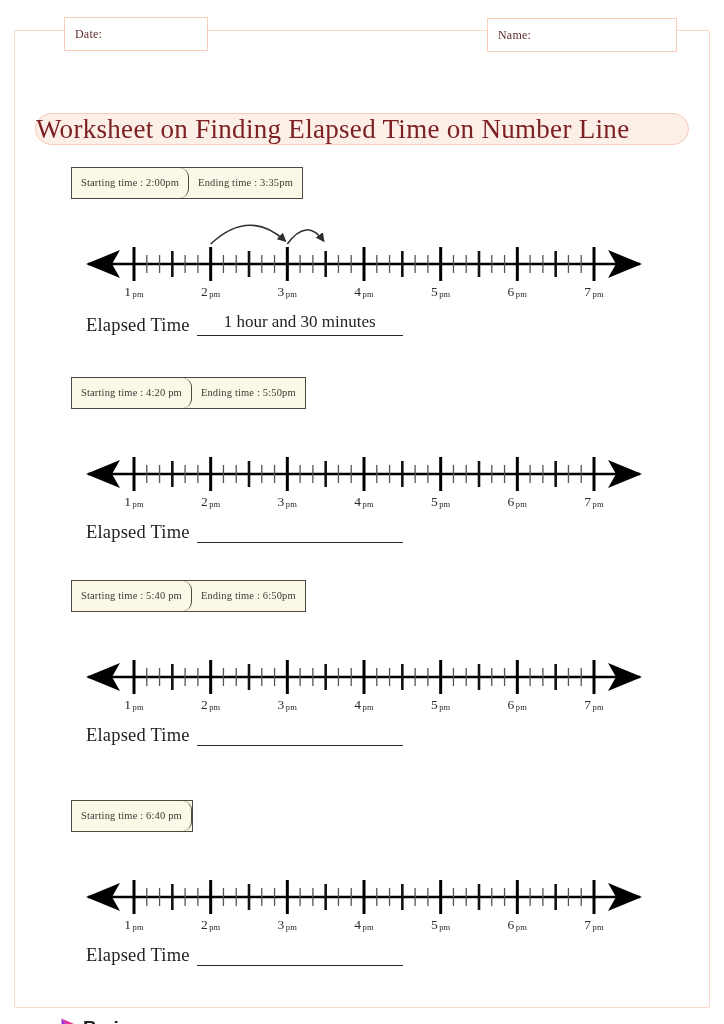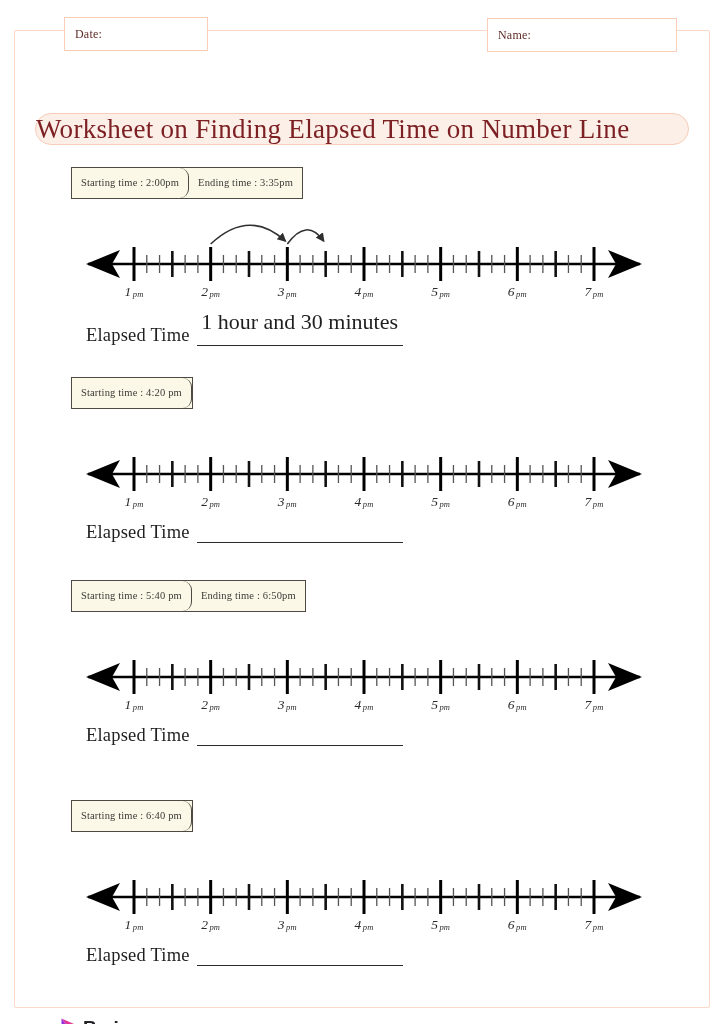--- a/index.html
+++ b/index.html
@@ -85,21 +85,20 @@
   .numline { position: absolute; left: 78px; top: 0; width: 572px; height: 76px; }
   .numline svg { display: block; }
 
   .nl-labels { position: absolute; left: 0; top: 0; width: 572px; height: 20px; }
   .nl-label {
     position: absolute;
     transform: translateX(-50%);
     font-size: 13.5px;
     color: #2b2b2b;
     white-space: nowrap;
-    font-style: italic;
   }
   .nl-label .pm {
     font-size: 8.5px;
     vertical-align: -1px;
     margin-left: 1.5px;
     letter-spacing: .2px;
   }
 
   
   .elapsed {
@@ -110,22 +109,22 @@
     align-items: flex-end;
     font-size: 18.5px;
     color: #1f1f1f;
   }
   .elapsed-label { white-space: nowrap; letter-spacing: .2px; }
   .elapsed-blank {
     width: 206px;
     margin-left: 7px;
     border-bottom: 1.4px solid #2a2a2a;
     text-align: center;
-    font-size: 22px;
-    padding-bottom: 13px;
+    font-size: 17px;
+    padding-bottom: 3px;
     min-height: 21px;
     line-height: 20px;
   }
 
   
   #footer-logo {
     position: absolute;
     left: 60px;
     top: 1017px;
     display: flex;
@@ -236,20 +235,21 @@
         </div>
       </div>
       <div class="elapsed" style="top: 145px;">
         <span class="elapsed-label">Elapsed Time</span>
         <span class="elapsed-blank">1 hour and 30 minutes</span>
       </div>
     </div>
     <div class="problem" style="top: 377px;">
       <div class="time-box">
         <div class="time-cell start">Starting time : 4:20 pm</div>
+        <div class="time-cell end">Ending  time : 5:50pm</div>
       </div>
       <div class="numline" style="top: 55px;">
         <svg width="572" height="76" viewBox="0 0 572 76">
           <line x1="10" y1="42" x2="562" y2="42" stroke="#000" stroke-width="2.6"></line>
           <polygon points="8,42 42,28 34,42 42,56" fill="#000"></polygon>
           <polygon points="564,42 530,28 538,42 530,56" fill="#000"></polygon>
           <line x1="56" y1="25" x2="56" y2="59" stroke="#000" stroke-width="3"></line>
           <line x1="68.77777777777777" y1="33" x2="68.77777777777777" y2="51" stroke="#555" stroke-width="1.3"></line>
           <line x1="81.55555555555556" y1="33" x2="81.55555555555556" y2="51" stroke="#555" stroke-width="1.3"></line>
           <line x1="94.33333333333334" y1="29" x2="94.33333333333334" y2="55" stroke="#111" stroke-width="2.6"></line>

